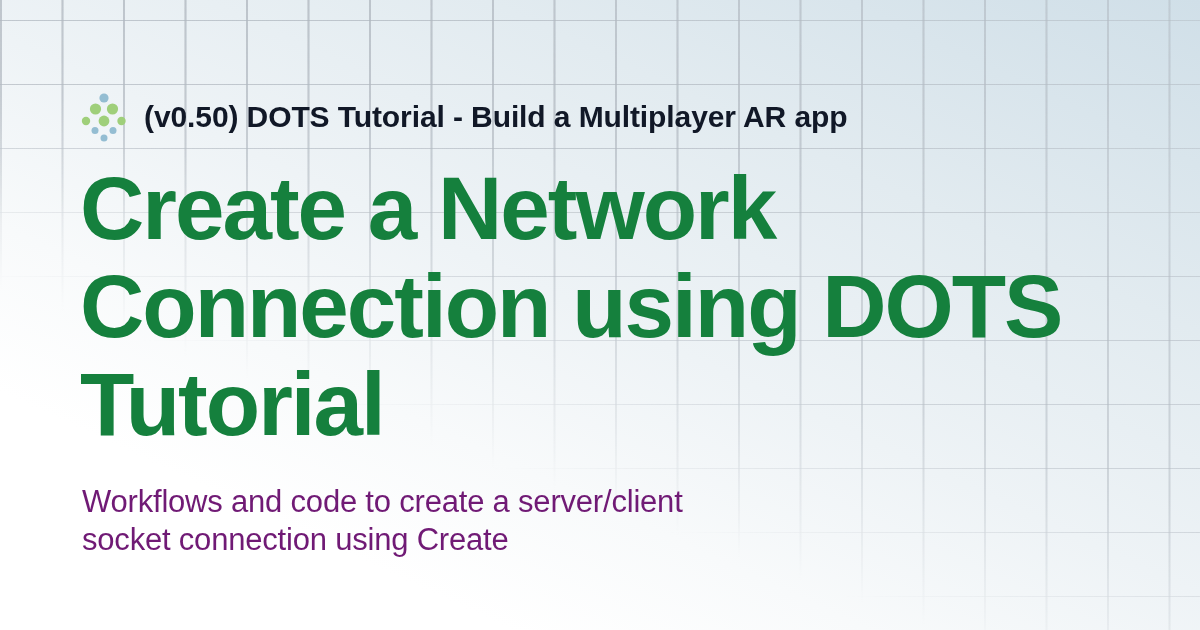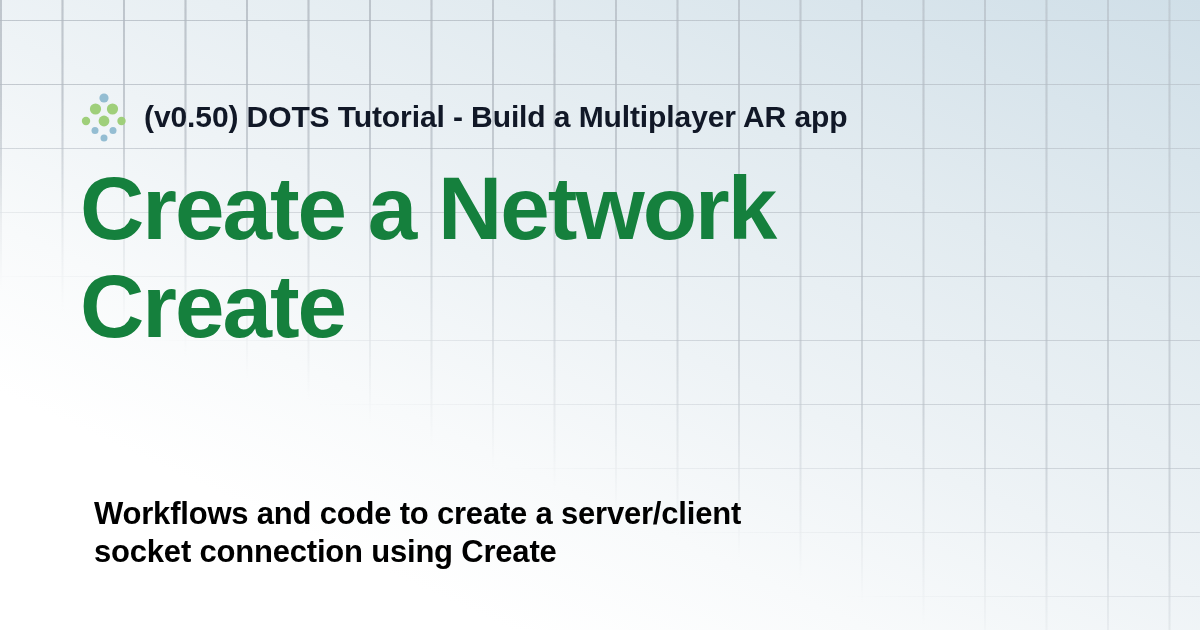--- a/index.html
+++ b/index.html
@@ -85,25 +85,25 @@
     font-size: 89px;
     line-height: 98px;
     color: #15803d;
     letter-spacing: -2px;
   }
   .subtitle {
     position: absolute;
     left: 82px;
     top: 470px;
     width: 760px;
-    margin: 12px;
-    font-weight: 700;
+    margin: 0;
+    font-weight: 400;
     font-size: 31px;
     line-height: 38px;
-    color: #000000;
+    color: #701a75;
     letter-spacing: -0.2px;
   }
   .title-line, .subtitle-line {
     display: block;
     white-space: nowrap;
   }
 </style>
 </head>
 <body>
 
@@ -125,21 +125,22 @@
         <circle cx="15" cy="37.5" r="3.5" fill="#94bdd2"></circle>
         <circle cx="33" cy="37.5" r="3.5" fill="#94bdd2"></circle>
         <circle cx="24" cy="45" r="3.5" fill="#94bdd2"></circle>
       </svg>
     </div>
     <div class="header-title">(v0.50) DOTS Tutorial - Build a Multiplayer AR app</div>
   </div>
 
   <h1 class="title">
     <span class="title-line">Create a Network</span>
-    <span class="title-line">Create</span>
+    <span class="title-line">Connection using DOTS</span>
+    <span class="title-line">Tutorial</span>
   </h1>
 
   <p class="subtitle">
     <span class="subtitle-line">Workflows and code to create a server/client</span>
     <span class="subtitle-line">socket connection using Create</span>
   </p>
 
 </div>
 
 </body></html>

